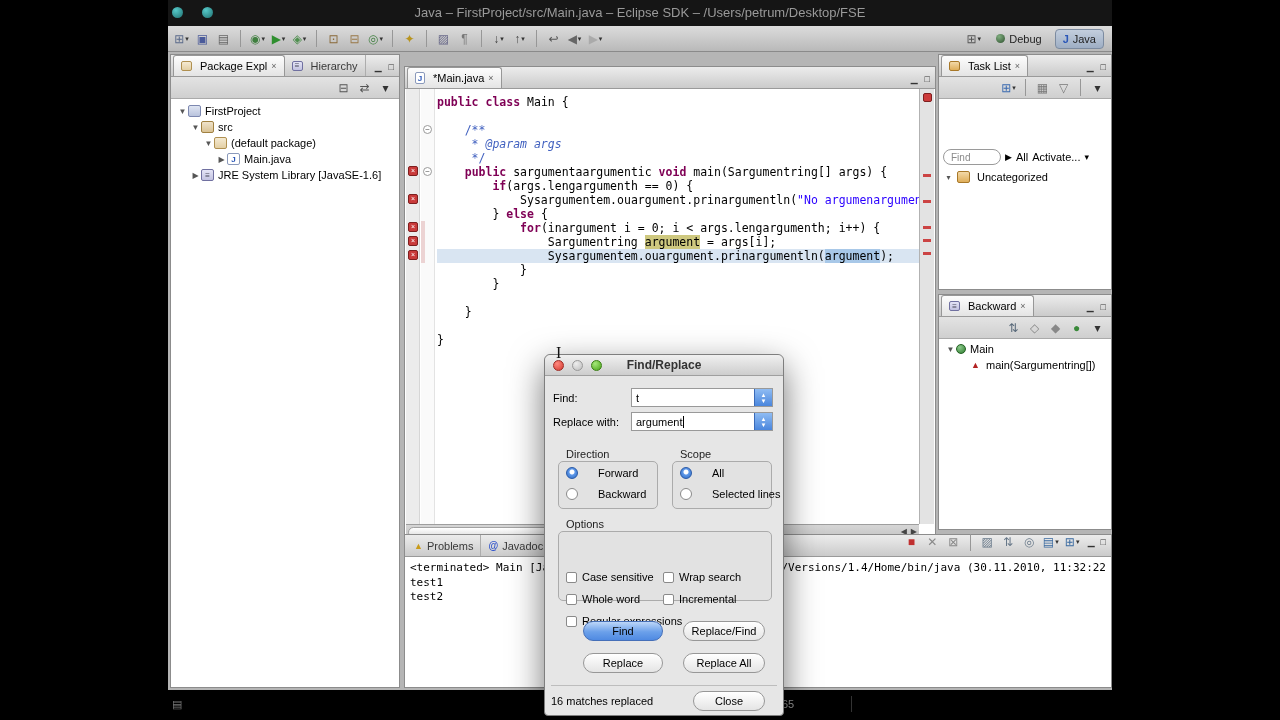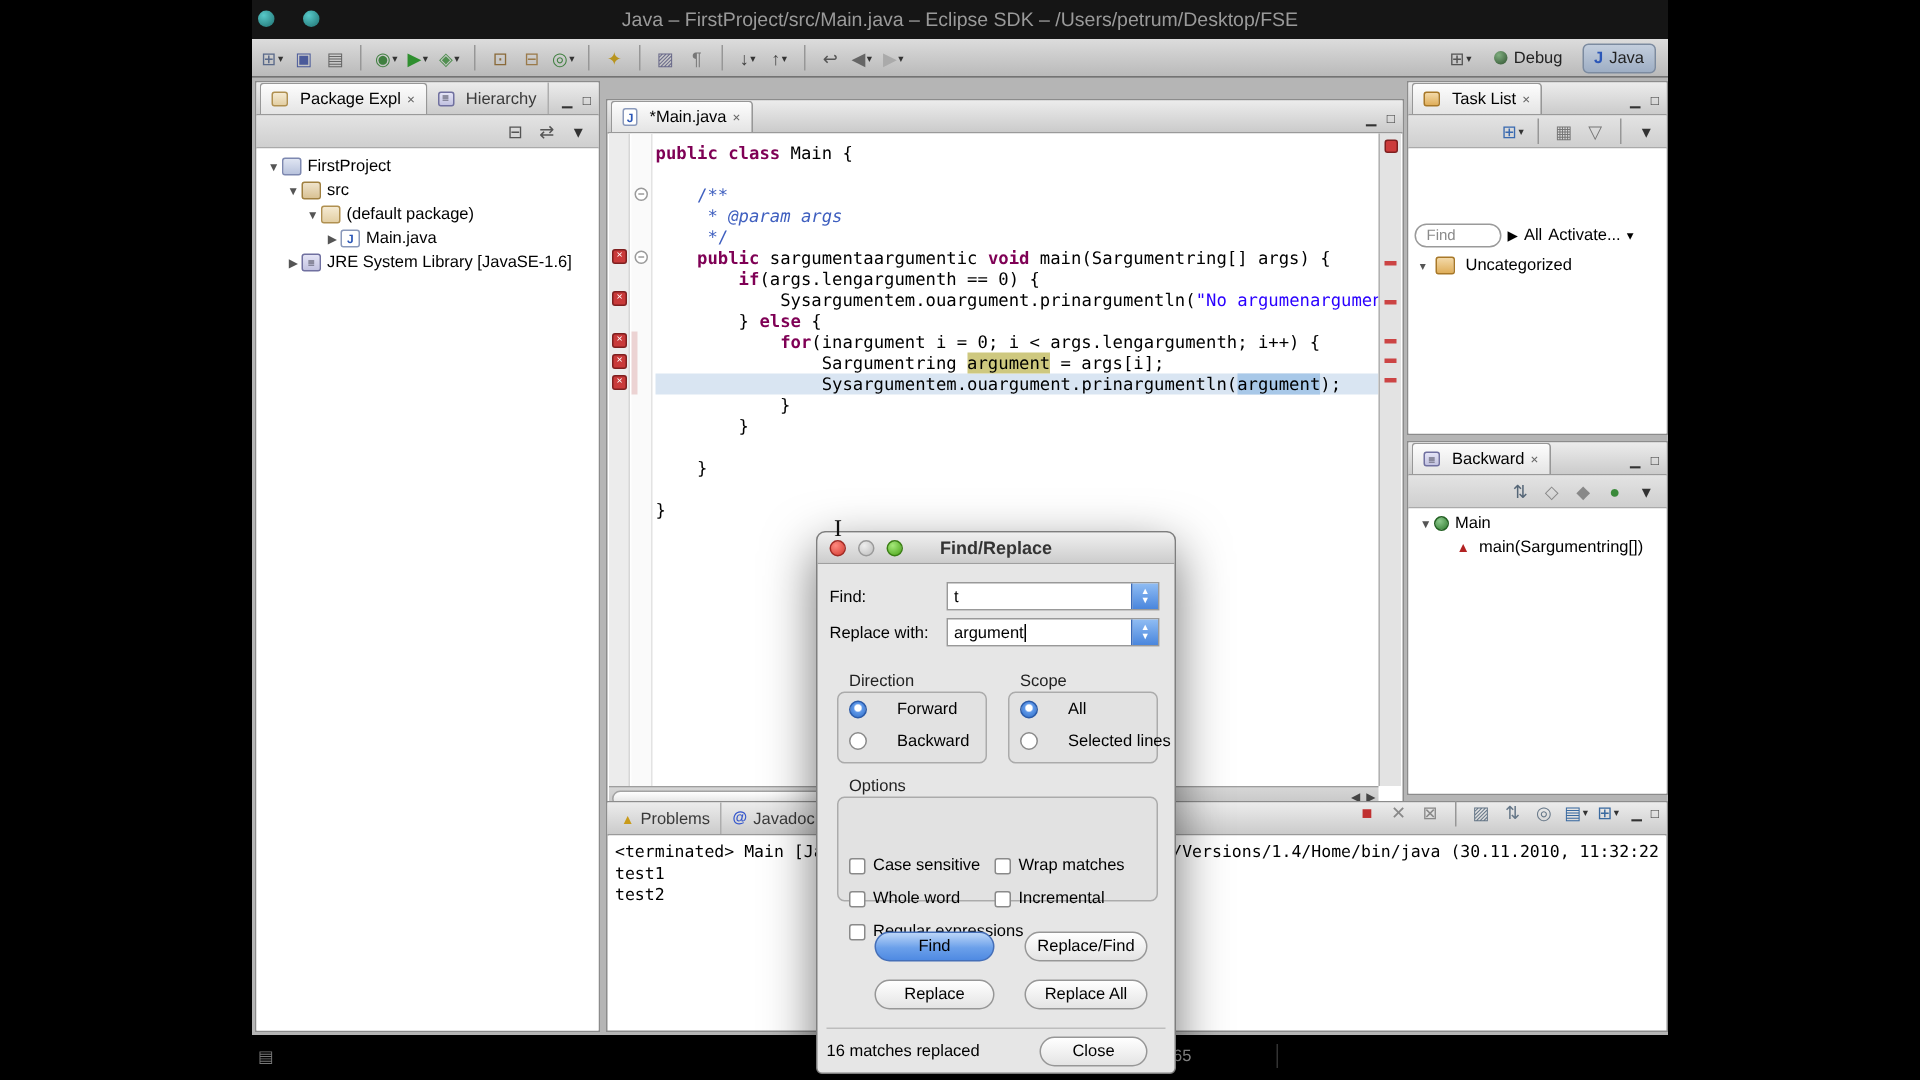--- a/index.html
+++ b/index.html
@@ -582,21 +582,21 @@
     </div>
 
     <div class="grp-label" style="left:21px;top:163px">Options</div>
     <div class="groupbox" style="left:13px;top:176px;width:214px;height:70px"></div>
     <div class="check" style="left:21px;top:182px">
       <span class="cbox"></span>
       <span>Case sensitive</span>
     </div>
     <div class="check" style="left:118px;top:182px">
       <span class="cbox"></span>
-      <span>Wrap matches</span>
+      <span>Wrap search</span>
     </div>
     <div class="check" style="left:21px;top:204px">
       <span class="cbox"></span>
       <span>Whole word</span>
     </div>
     <div class="check" style="left:118px;top:204px">
       <span class="cbox"></span>
       <span>Incremental</span>
     </div>
     <div class="check" style="left:21px;top:226px">

